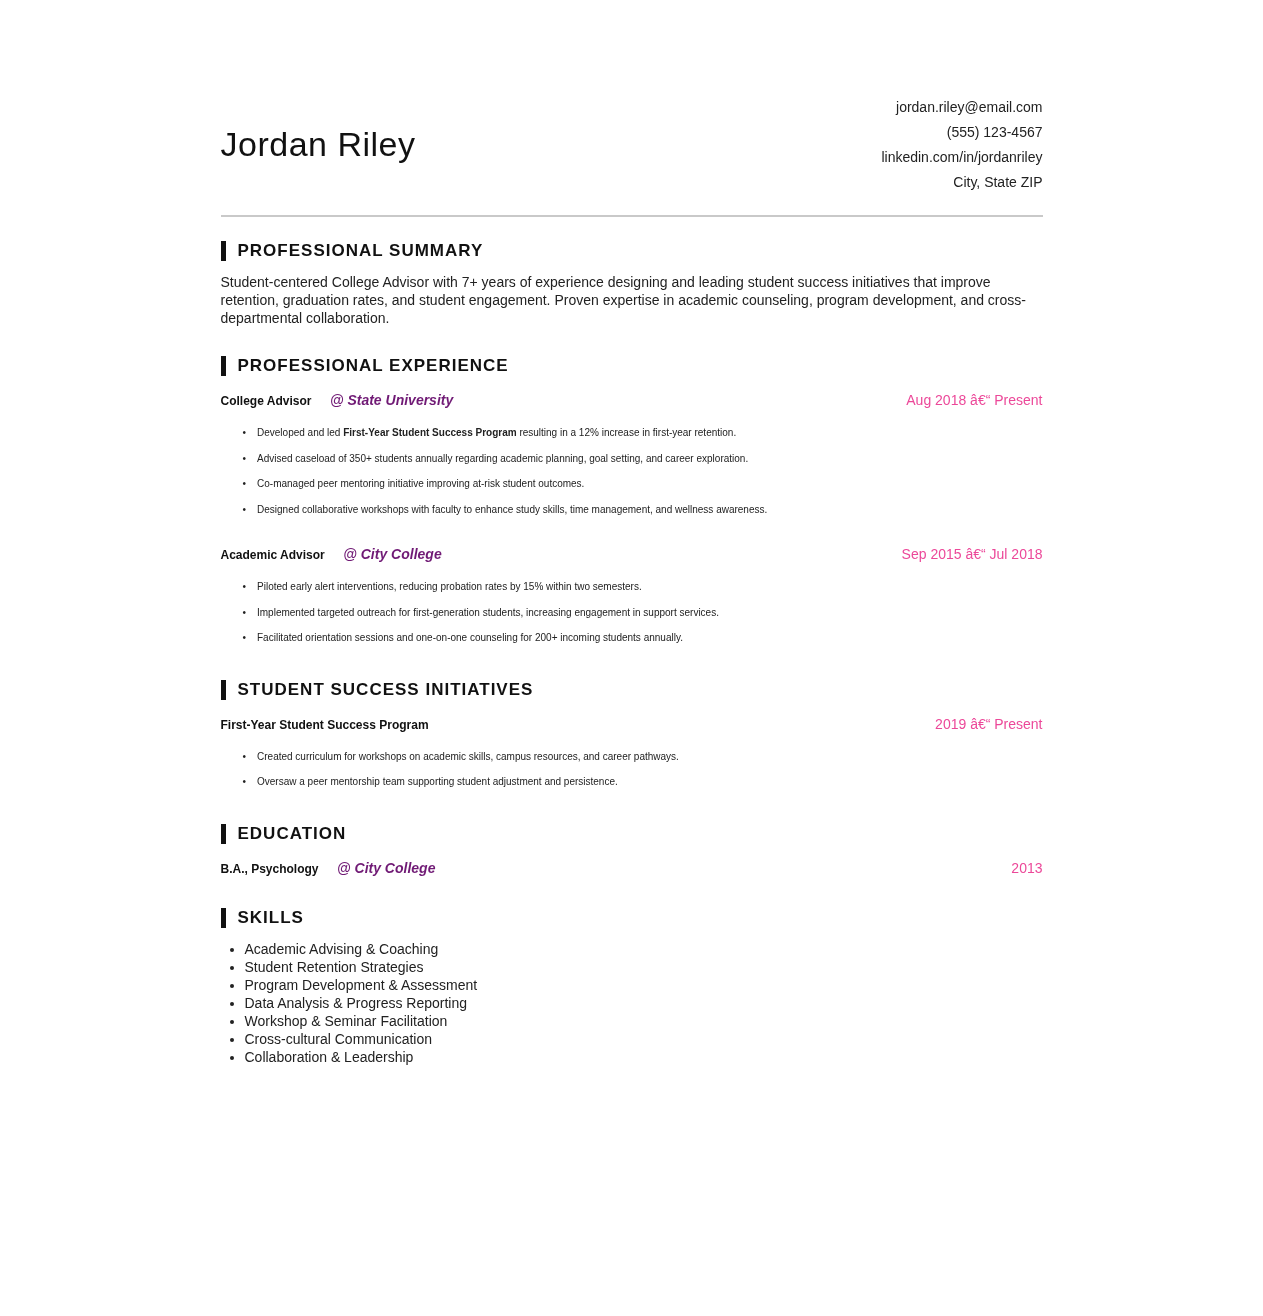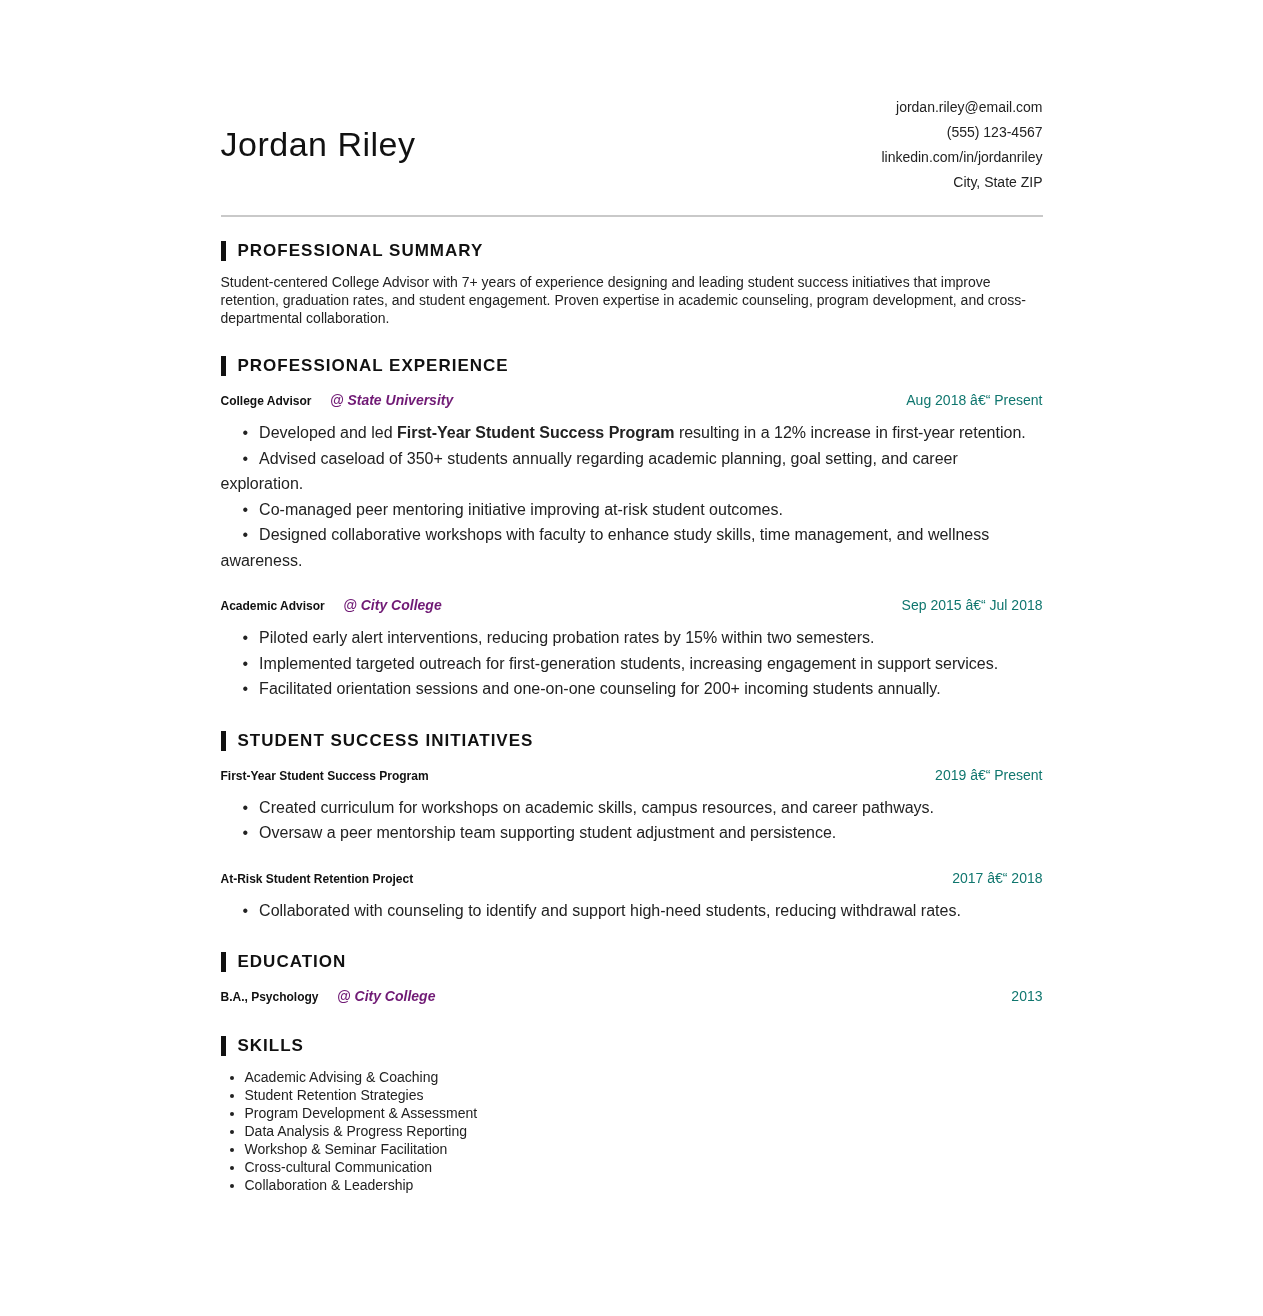--- a/index.html
+++ b/index.html
@@ -89,30 +89,30 @@
   }
   .entry-org {
     font-size: 14px;
     font-style: italic;
     font-weight: bold;
     color: #701a75;
     margin-left: 14px;
   }
   .entry-date {
     font-size: 14px;
-    color: #0f766e;
+    color: #ec4899;
     white-space: nowrap;
   }
 
   
   ul.blist {
     list-style: none;
     margin: 9px 0 0 0;
     padding: 0;
-    font-size: 16px;
+    font-size: 10px;
     line-height: 25.5px;
     color: #222;
   }
   ul.blist li { text-indent: 22px; }
   ul.blist li::before {
     content: "\2022";
     margin-right: 11px;
   }
   .b-bold { font-weight: bold; }
 
@@ -199,29 +199,20 @@
       <div class="entry-head">
         <span class="entry-title">First-Year Student Success Program</span>
         <span class="entry-date">2019 â€“ Present</span>
       </div>
       <ul class="blist">
         <li>Created curriculum for workshops on academic skills, campus resources, and career pathways.</li>
         <li>Oversaw a peer mentorship team supporting student adjustment and persistence.</li>
       </ul>
     </div>
 
-    <div class="entry">
-      <div class="entry-head">
-        <span class="entry-title">At-Risk Student Retention Project</span>
-        <span class="entry-date">2017 â€“ 2018</span>
-      </div>
-      <ul class="blist">
-        <li>Collaborated with counseling to identify and support high-need students, reducing withdrawal rates.</li>
-      </ul>
-    </div>
   </div>
 
   <div class="section">
     <div class="section-header">
       <span class="section-bar"></span>
       <h2 class="section-title">EDUCATION</h2>
     </div>
 
 
     <div class="entry">

